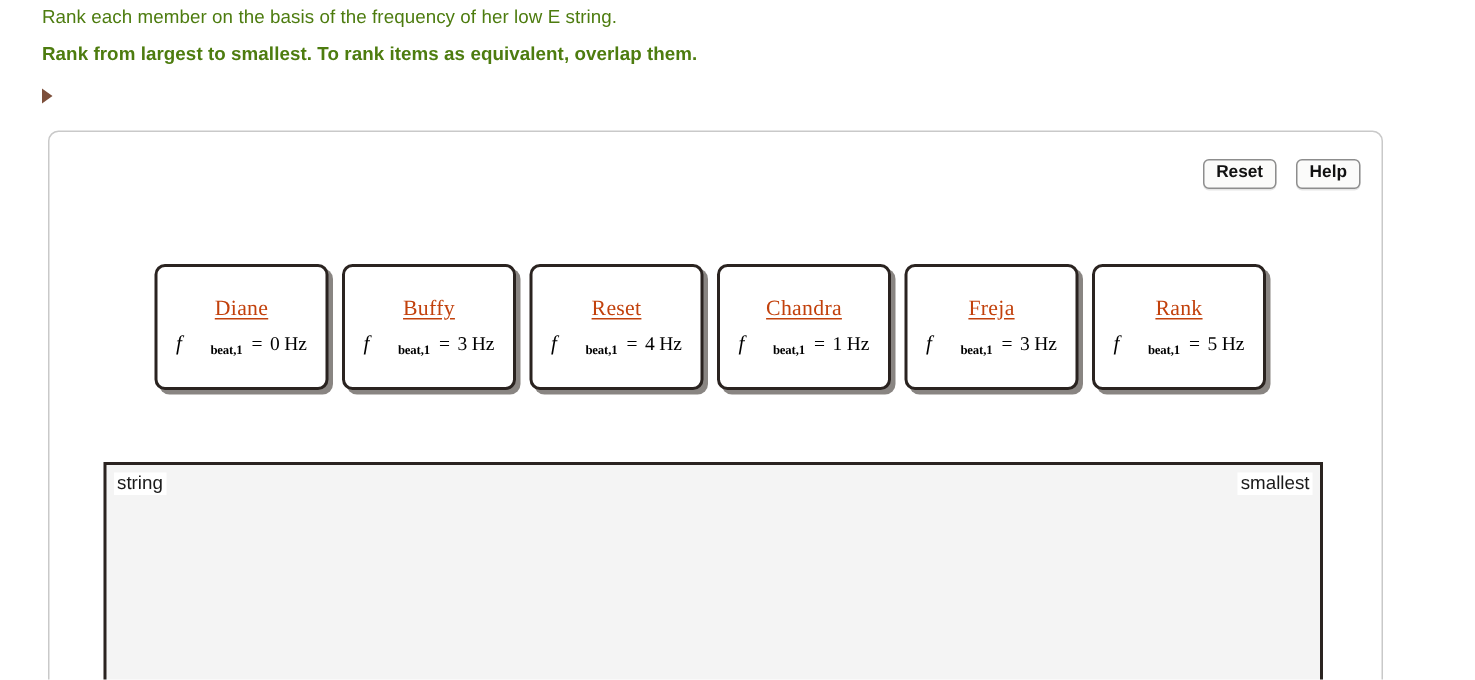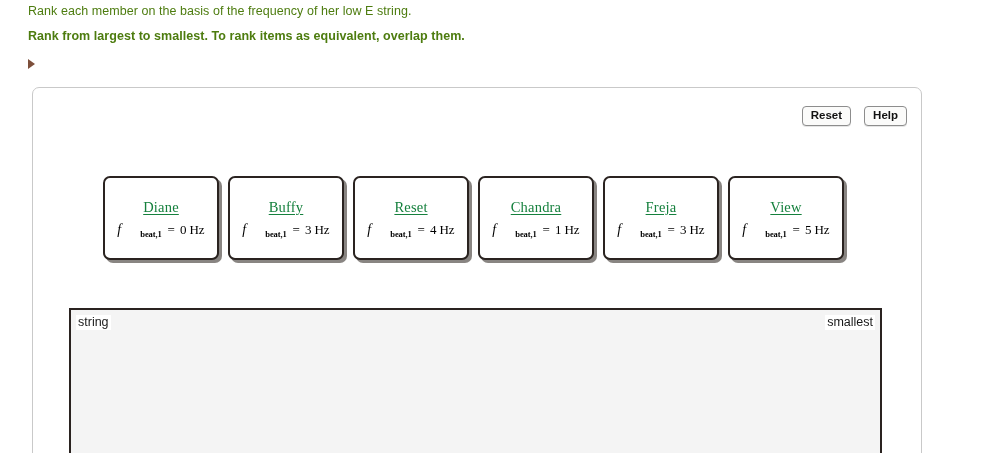--- a/index.html
+++ b/index.html
@@ -112,21 +112,21 @@
     align-items: center;
     justify-content: center;
     cursor: move;
     user-select: none;
   }
   .card-name {
     font-family: "Liberation Serif", serif;
     font-size: 14.5px;
     text-decoration: underline;
     text-underline-offset: 2px;
-    color: #15803d;
+    color: #c2410c;
     margin-bottom: 6px;
     letter-spacing: 0.2px;
   }
   .card-formula {
     font-family: "Liberation Serif", serif;
     font-size: 13px;
     color: #000;
     white-space: nowrap;
     display: flex;
     align-items: baseline;
@@ -239,21 +239,21 @@
         <div class="card-name">Freja</div>
         <div class="card-formula">
           <span class="sym">f</span>
           <span class="sub">beat,1</span>
           <span class="eq">=</span>
           <span class="val">3</span>
           <span class="unit">Hz</span>
         </div>
       </div>
       <div class="rank-card">
-        <div class="card-name">View</div>
+        <div class="card-name">Rank</div>
         <div class="card-formula">
           <span class="sym">f</span>
           <span class="sub">beat,1</span>
           <span class="eq">=</span>
           <span class="val">5</span>
           <span class="unit">Hz</span>
         </div>
       </div>
     </div>
 

